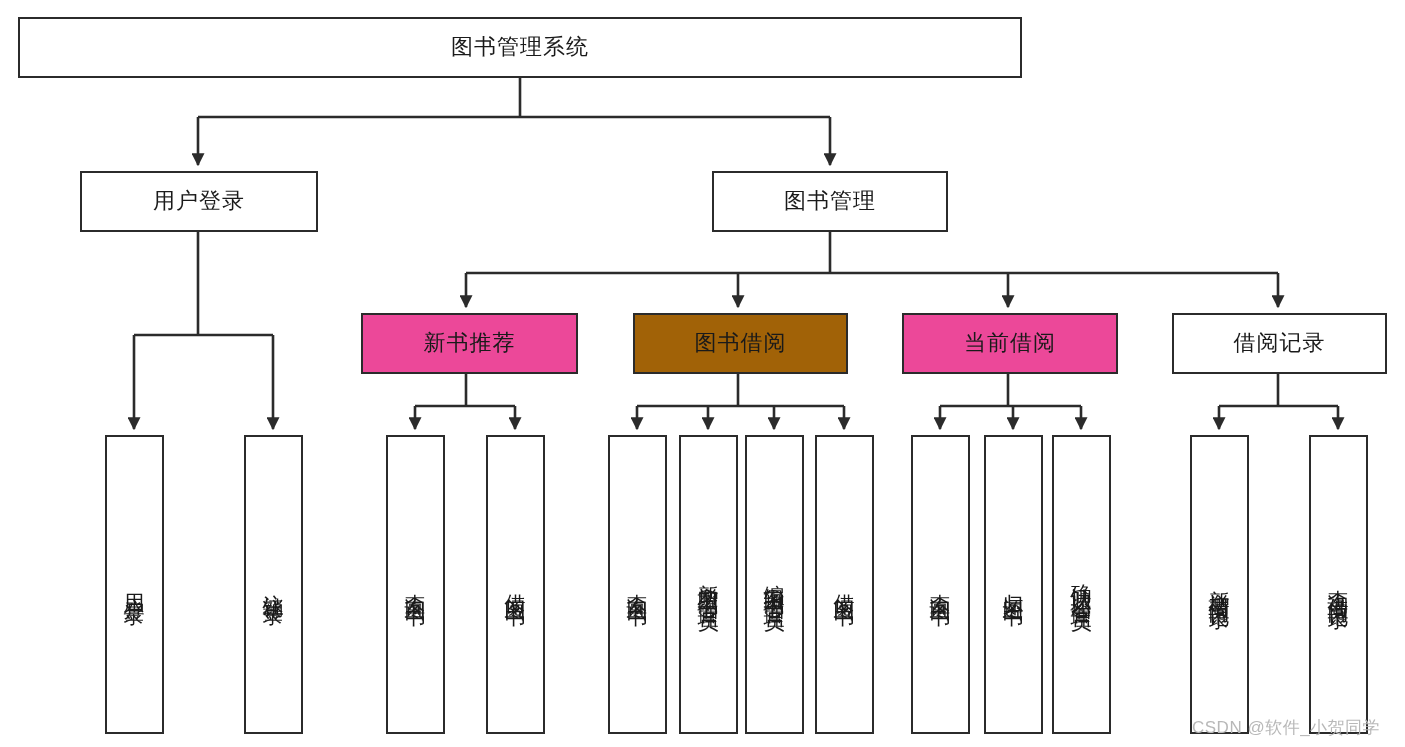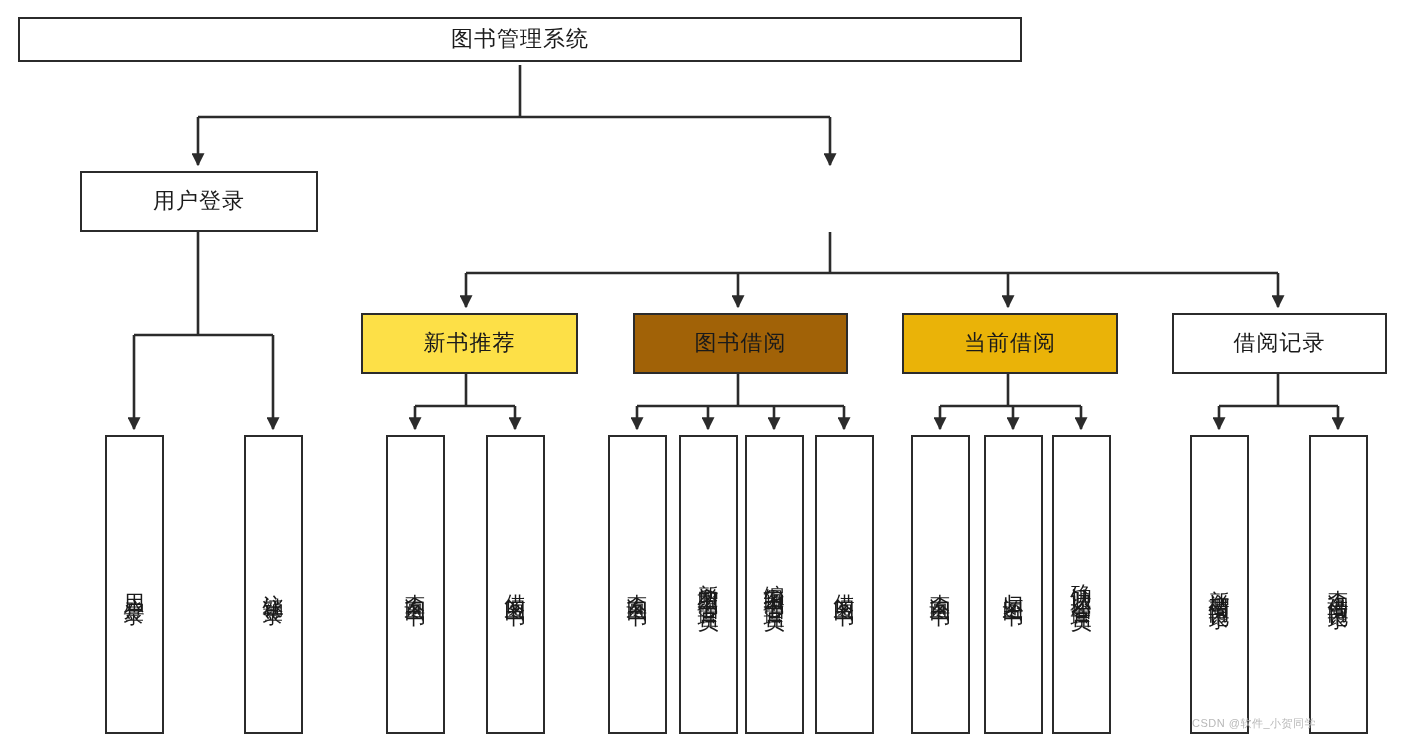--- a/index.html
+++ b/index.html
@@ -54,21 +54,21 @@
     padding: 8px 0;
   }
   .node.vert .vlabel {
     writing-mode: vertical-rl;
     text-orientation: upright;
     white-space: nowrap;
   }
   .watermark {
     position: absolute;
     color: #b8b8b8;
-    font-size: 11px;
+    font-size: 17px;
     white-space: nowrap;
     z-index: 3;
     letter-spacing: 0.5px;
   }
 </style>
 </head>
 <body>
 
 <div id="canvas" style="background: rgb(255, 255, 255);">
 
@@ -118,35 +118,38 @@
       <path d="M 1013 406 L 1013 429" marker-end="url(#arrow)"></path>
       <path d="M 1081 406 L 1081 429" marker-end="url(#arrow)"></path>
 
       <path d="M 1278 374 L 1278 406"></path>
       <path d="M 1219 406 L 1338 406"></path>
       <path d="M 1219 406 L 1219 429" marker-end="url(#arrow)"></path>
       <path d="M 1338 406 L 1338 429" marker-end="url(#arrow)"></path>
     </g>
   </svg>
 
-  <div class="node horiz" style="left: 18px; top: 17px; width: 1004px; height: 45px; background: rgb(255, 255, 255); border-color: rgb(43, 43, 43); color: rgb(26, 26, 26);">
+  <div class="node horiz" style="left: 18px; top: 17px; width: 1004px; height: 61px; background: rgb(255, 255, 255); border-color: rgb(43, 43, 43); color: rgb(26, 26, 26);">
     <span>图书管理系统</span>
   </div>
 
   <div class="node horiz" style="left: 80px; top: 171px; width: 238px; height: 61px; background: rgb(255, 255, 255); border-color: rgb(43, 43, 43); color: rgb(26, 26, 26);">
     <span>用户登录</span>
   </div>
+  <div class="node horiz" style="left: 712px; top: 171px; width: 236px; height: 61px; background: rgb(255, 255, 255); border-color: rgb(43, 43, 43); color: rgb(26, 26, 26);">
+    <span>图书管理</span>
+  </div>
 
-  <div class="node horiz" style="left: 361px; top: 313px; width: 217px; height: 61px; background: #fde047; border-color: rgb(43, 43, 43); color: rgb(26, 26, 26);">
+  <div class="node horiz" style="left: 361px; top: 313px; width: 217px; height: 61px; background: #ec4899; border-color: rgb(43, 43, 43); color: rgb(26, 26, 26);">
     <span>新书推荐</span>
   </div>
   <div class="node horiz" style="left: 633px; top: 313px; width: 215px; height: 61px; background: #a16207; border-color: rgb(43, 43, 43); color: rgb(26, 26, 26);">
     <span>图书借阅</span>
   </div>
-  <div class="node horiz" style="left: 902px; top: 313px; width: 216px; height: 61px; background: #eab308; border-color: rgb(43, 43, 43); color: rgb(26, 26, 26);">
+  <div class="node horiz" style="left: 902px; top: 313px; width: 216px; height: 61px; background: #ec4899; border-color: rgb(43, 43, 43); color: rgb(26, 26, 26);">
     <span>当前借阅</span>
   </div>
   <div class="node horiz" style="left: 1172px; top: 313px; width: 215px; height: 61px; background: rgb(255, 255, 255); border-color: rgb(43, 43, 43); color: rgb(26, 26, 26); justify-content: center;">
     <span>借阅记录</span>
   </div>
 
   <div class="node vert" style="left: 105px; top: 435px; width: 59px; height: 299px; background: rgb(255, 255, 255); border-color: rgb(43, 43, 43); color: rgb(26, 26, 26);">
     <span class="vlabel">用户登录</span>
   </div>
   <div class="node vert" style="left: 244px; top: 435px; width: 59px; height: 299px; background: rgb(255, 255, 255); border-color: rgb(43, 43, 43); color: rgb(26, 26, 26);">

